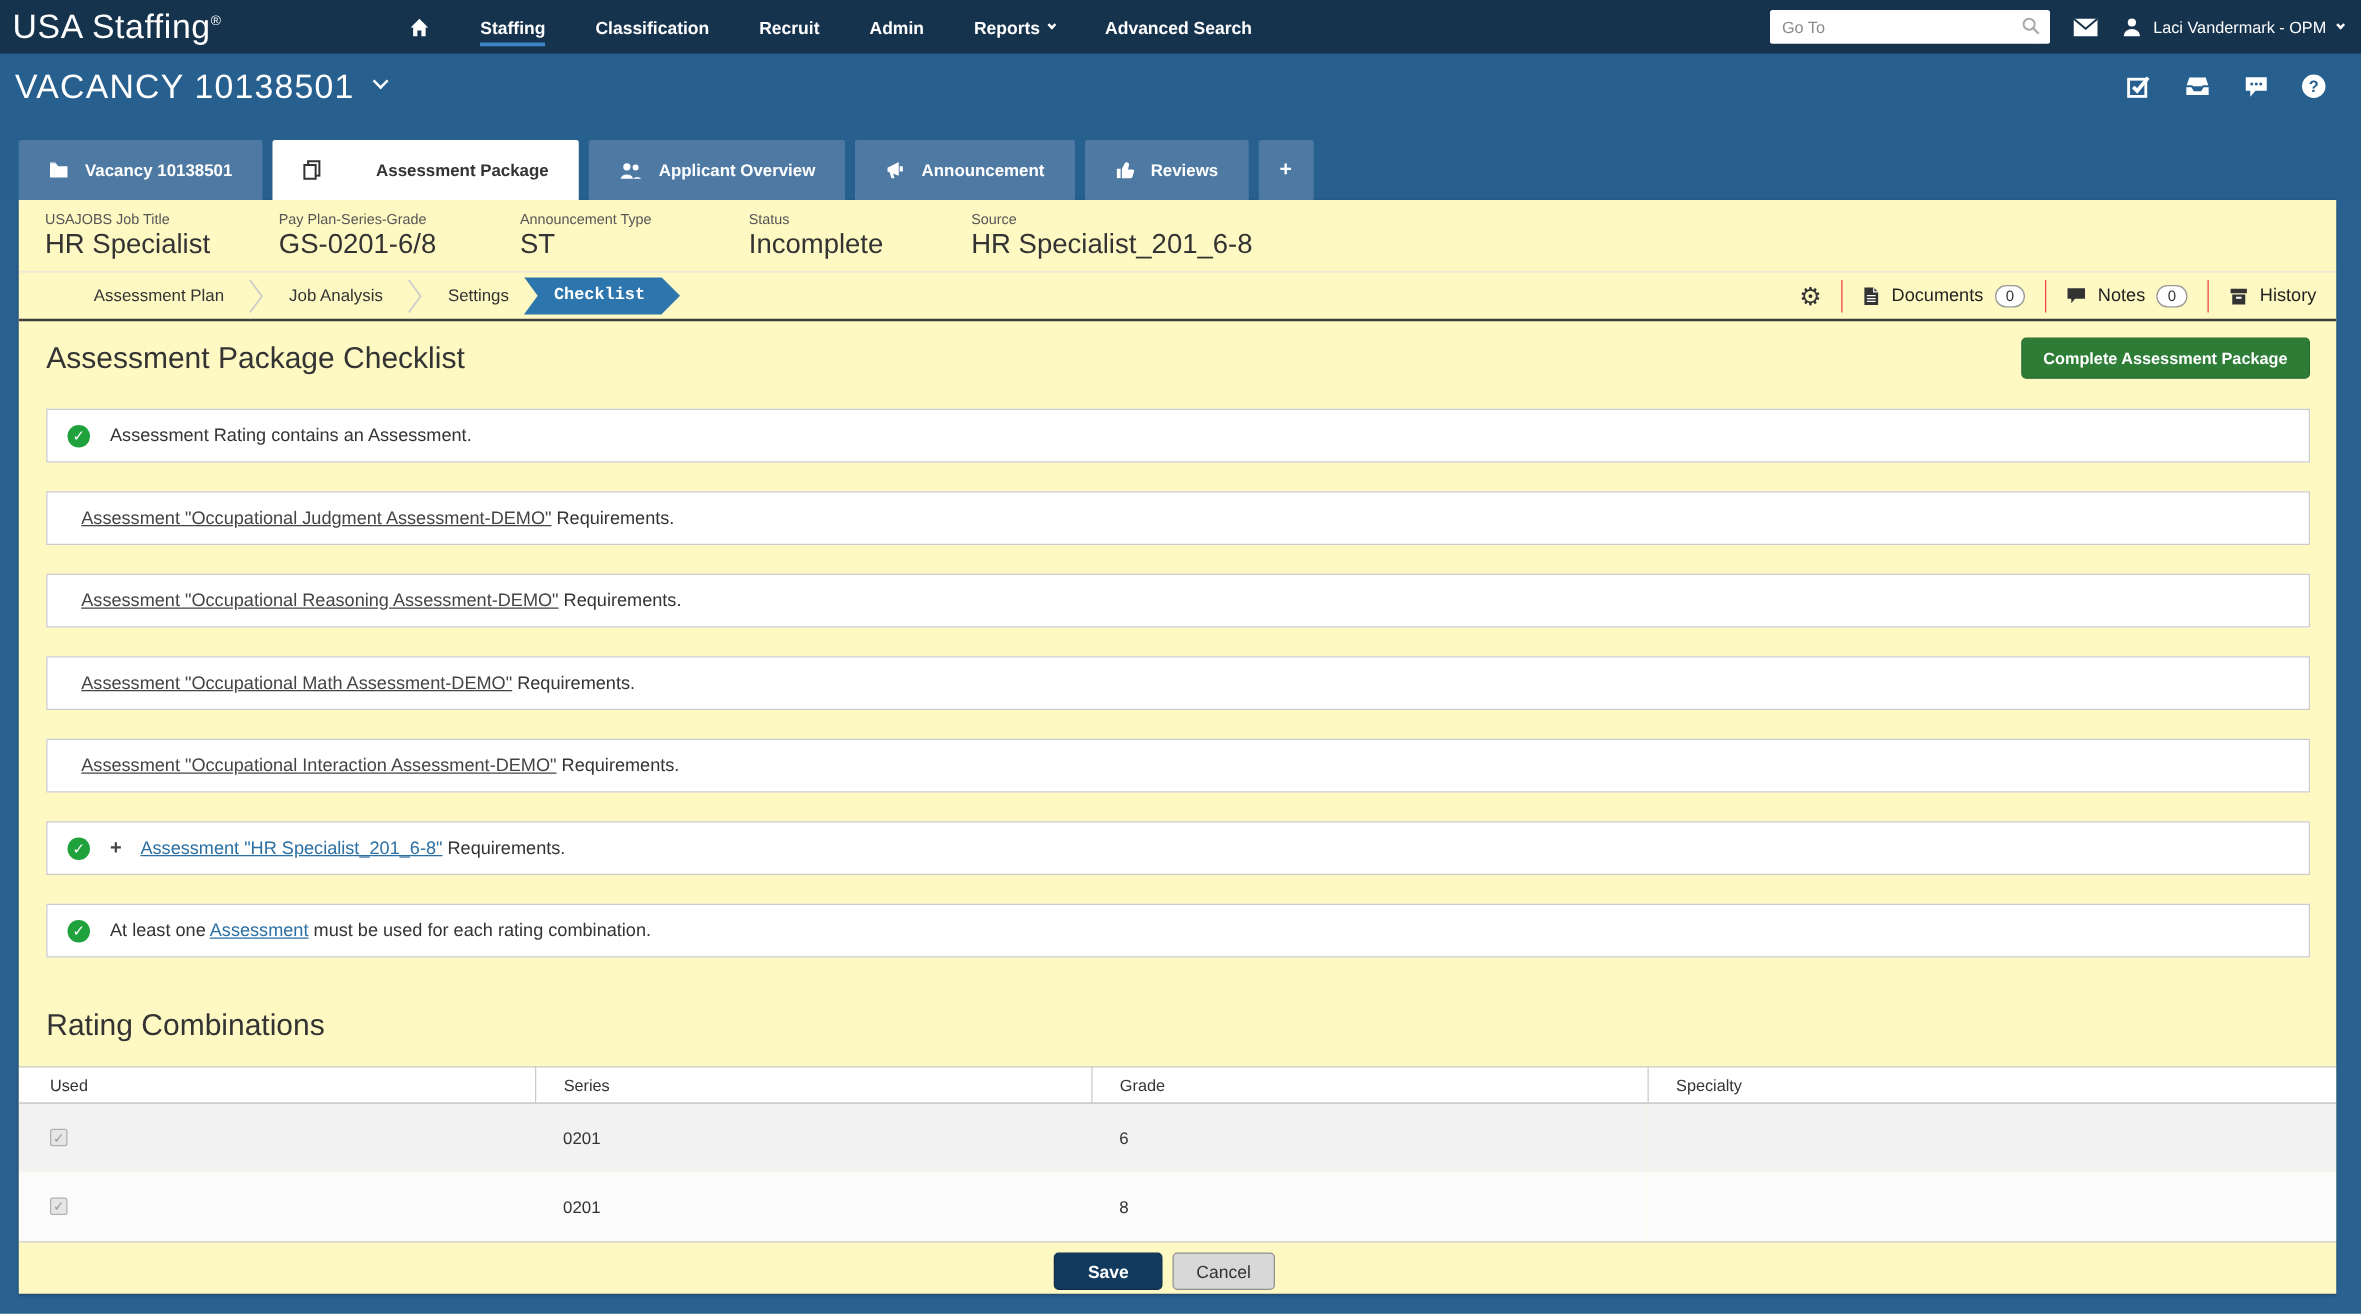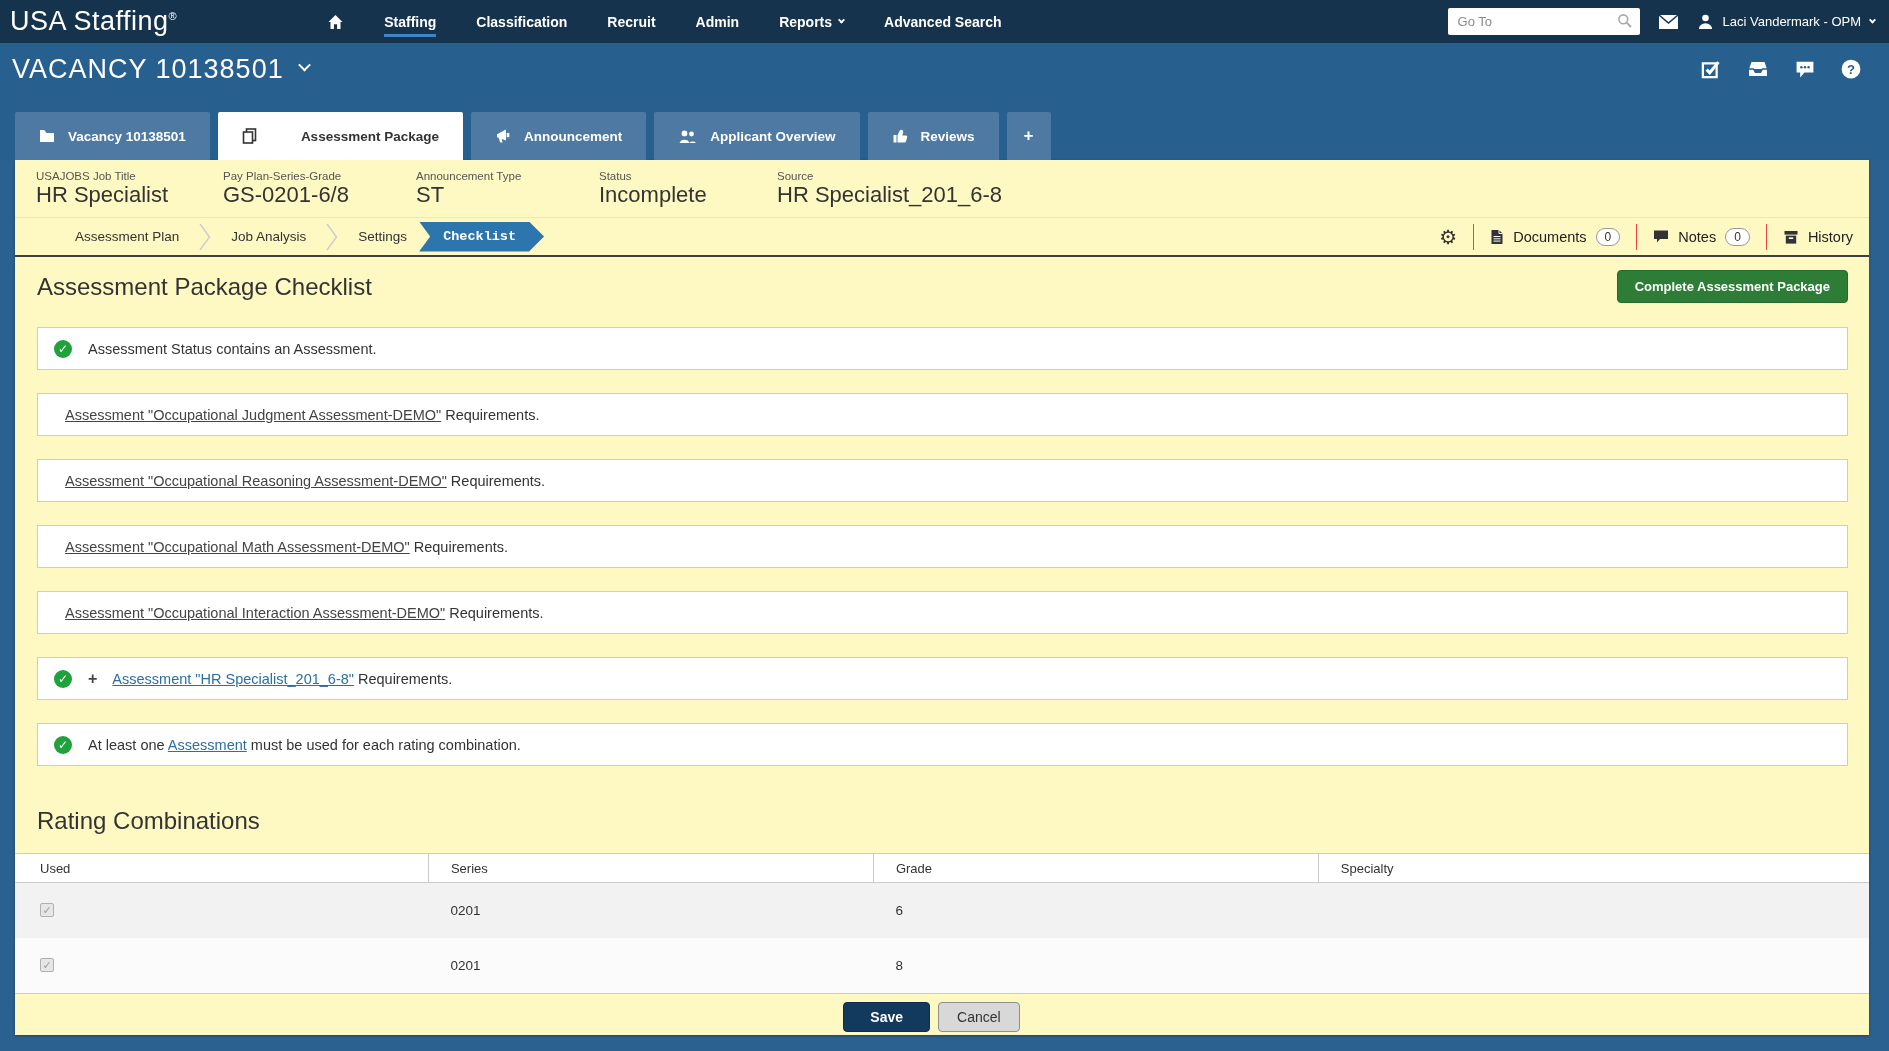--- a/index.html
+++ b/index.html
@@ -17,21 +17,21 @@
   }
   .logo { font-size: 27px; font-weight: 300; margin-left: 10px; letter-spacing: .5px; white-space: nowrap; cursor: pointer; }
   .logo sup { font-size: 11px; }
   .top-nav { display: flex; align-items: center; gap: 40px; margin-left: 150px; }
   .nav-item { font-size: 14px; font-weight: bold; color: #fff; cursor: pointer; text-decoration: none; white-space: nowrap; display:flex; align-items:center; gap:7px;}
   .nav-item.active { border-bottom: 3px solid #3d85c6; padding-bottom: 4px; margin-bottom: -7px; }
   .nav-home svg { display:block; }
   .topbar-right { margin-left: auto; display: flex; align-items: center; gap: 18px; margin-right: 14px; }
   .goto-wrap { position: relative; }
   .goto-wrap input {
-    width: 192px; height: 27px; border: none; border-radius: 2px;
+    width: 224px; height: 27px; border: none; border-radius: 2px;
     padding: 0 30px 0 10px; font-size: 13px; font-family: inherit; color:#333; outline:none;
   }
   .goto-wrap input::placeholder { color: #8b8b8b; }
   .goto-icon { position: absolute; right: 7px; top: 5px; }
   .user { display: flex; align-items: center; gap: 9px; font-size: 13px; cursor: pointer; white-space: nowrap; }
   .chev { display: inline-block; width: 7px; height: 7px; border-right: 2px solid currentColor; border-bottom: 2px solid currentColor; transform: rotate(45deg) translate(-1px,-1px); }
   .chev.sm { width: 5px; height: 5px; }
   
   .vacancy-bar { height: 52px; background: #27608f; color: #fff; display: flex; align-items: center; }
   .vacancy-title { font-size: 27px; font-weight: 300; letter-spacing: 1px; margin-left: 12px; display: flex; align-items: center; gap: 16px; cursor: pointer; }
@@ -213,35 +213,35 @@
     <span>Vacancy 10138501</span>
   </div>
   <div class="tab active">
     <svg width="15" height="16" viewBox="0 0 15 16">
         <rect x="4.5" y="1" width="9" height="11.5" fill="none" stroke="#333" stroke-width="1.6"></rect>
         <rect x="1.5" y="4" width="9" height="11" fill="#fff" stroke="#333" stroke-width="1.6"></rect>
       </svg>
     <span>Assessment Package</span>
   </div>
   <div class="tab">
-    <svg width="16" height="16" viewBox="0 0 16 16">
-        <path d="M2 6.2 L11 1.5 V12.5 L2 9.2 Z" fill="#fff"></path>
-        <rect x="11.7" y="5" width="2.6" height="4.2" fill="#fff"></rect>
-        <path d="M3.6 9.6 L5.2 14.5 H7.6 L6.2 9.8 Z" fill="#fff"></path>
-      </svg>
-    <span>Announcement</span>
-  </div>
-  <div class="tab">
     <svg width="19" height="15" viewBox="0 0 18 15">
         <circle cx="6" cy="4.4" r="2.9" fill="#fff"></circle>
         <path d="M1 14 a5.2 4.6 0 0 1 10 0 Z" fill="#fff"></path>
         <circle cx="13" cy="5" r="2.4" fill="#fff"></circle>
         <path d="M10.8 14 a4.4 3.8 0 0 1 6.8 0 Z" fill="#fff"></path>
       </svg>
     <span>Applicant Overview</span>
+  </div>
+  <div class="tab">
+    <svg width="16" height="16" viewBox="0 0 16 16">
+        <path d="M2 6.2 L11 1.5 V12.5 L2 9.2 Z" fill="#fff"></path>
+        <rect x="11.7" y="5" width="2.6" height="4.2" fill="#fff"></rect>
+        <path d="M3.6 9.6 L5.2 14.5 H7.6 L6.2 9.8 Z" fill="#fff"></path>
+      </svg>
+    <span>Announcement</span>
   </div>
   <div class="tab">
     <svg width="16" height="16" viewBox="0 0 16 16">
         <rect x="1.5" y="7" width="3" height="7.5" fill="#fff"></rect>
         <path d="M5.5 14.5 H12.3 a1.8 1.8 0 0 0 1.7-1.2 l1.2-4 a1.4 1.4 0 0 0-1.3-1.8 H10.3 L11.2 4.2 a1.9 1.9 0 0 0-3.5-1.4 L5.5 7.2 Z" fill="#fff"></path>
       </svg>
     <span>Reviews</span>
   </div>
   <div class="tab plus">
       <span>+</span>
@@ -324,21 +324,21 @@
   </div>
 
   <div class="main">
     <div class="title-row">
       <h1 class="page-title">Assessment Package Checklist</h1>
       <button class="btn-green">Complete Assessment Package</button>
     </div>
 
     <div class="check-item">
       <span class="ok-circle">✓</span>
-      <span>Assessment Status contains an Assessment.</span>
+      <span>Assessment Rating contains an Assessment.</span>
     </div>
 
     <div class="check-item noicon">
       <span><a class="link-gray">Assessment "Occupational Judgment Assessment-DEMO"</a><span> Requirements.</span></span>
     </div>
 
     <div class="check-item noicon">
       <span><a class="link-gray">Assessment "Occupational Reasoning Assessment-DEMO"</a><span> Requirements.</span></span>
     </div>
 

